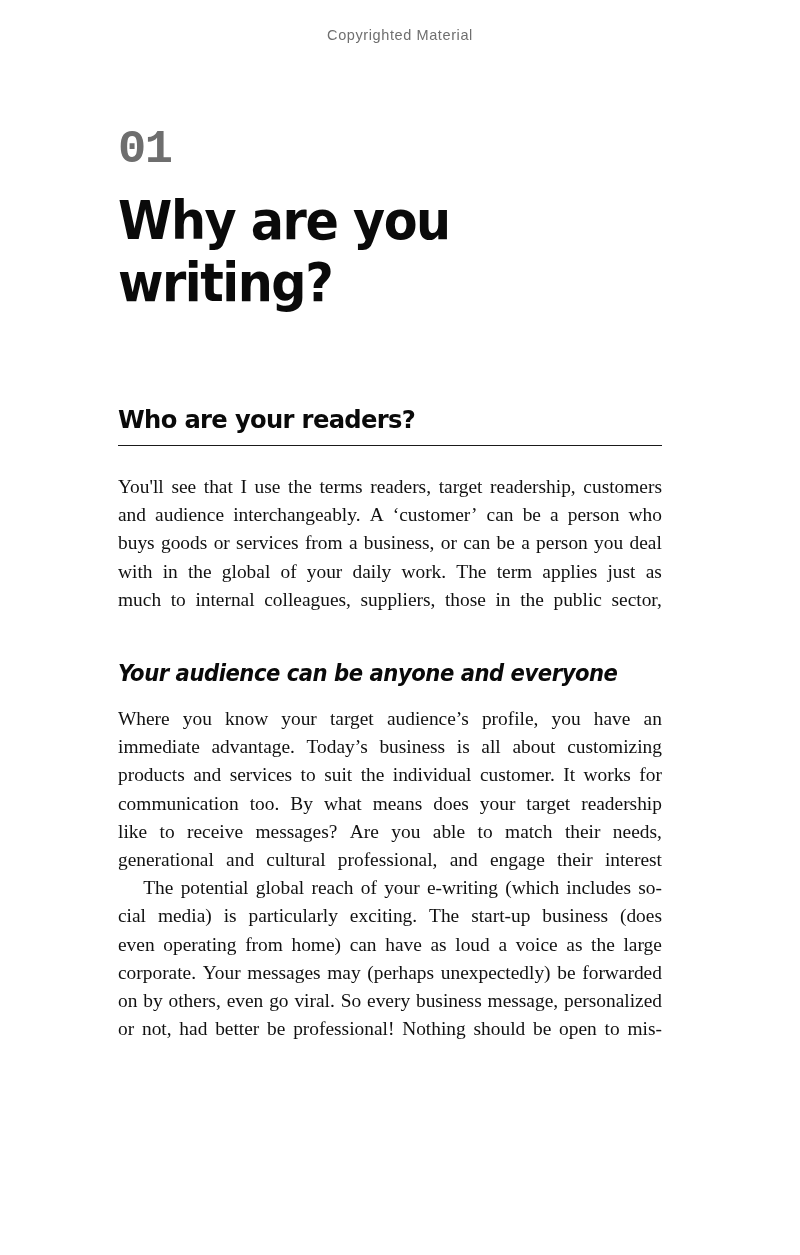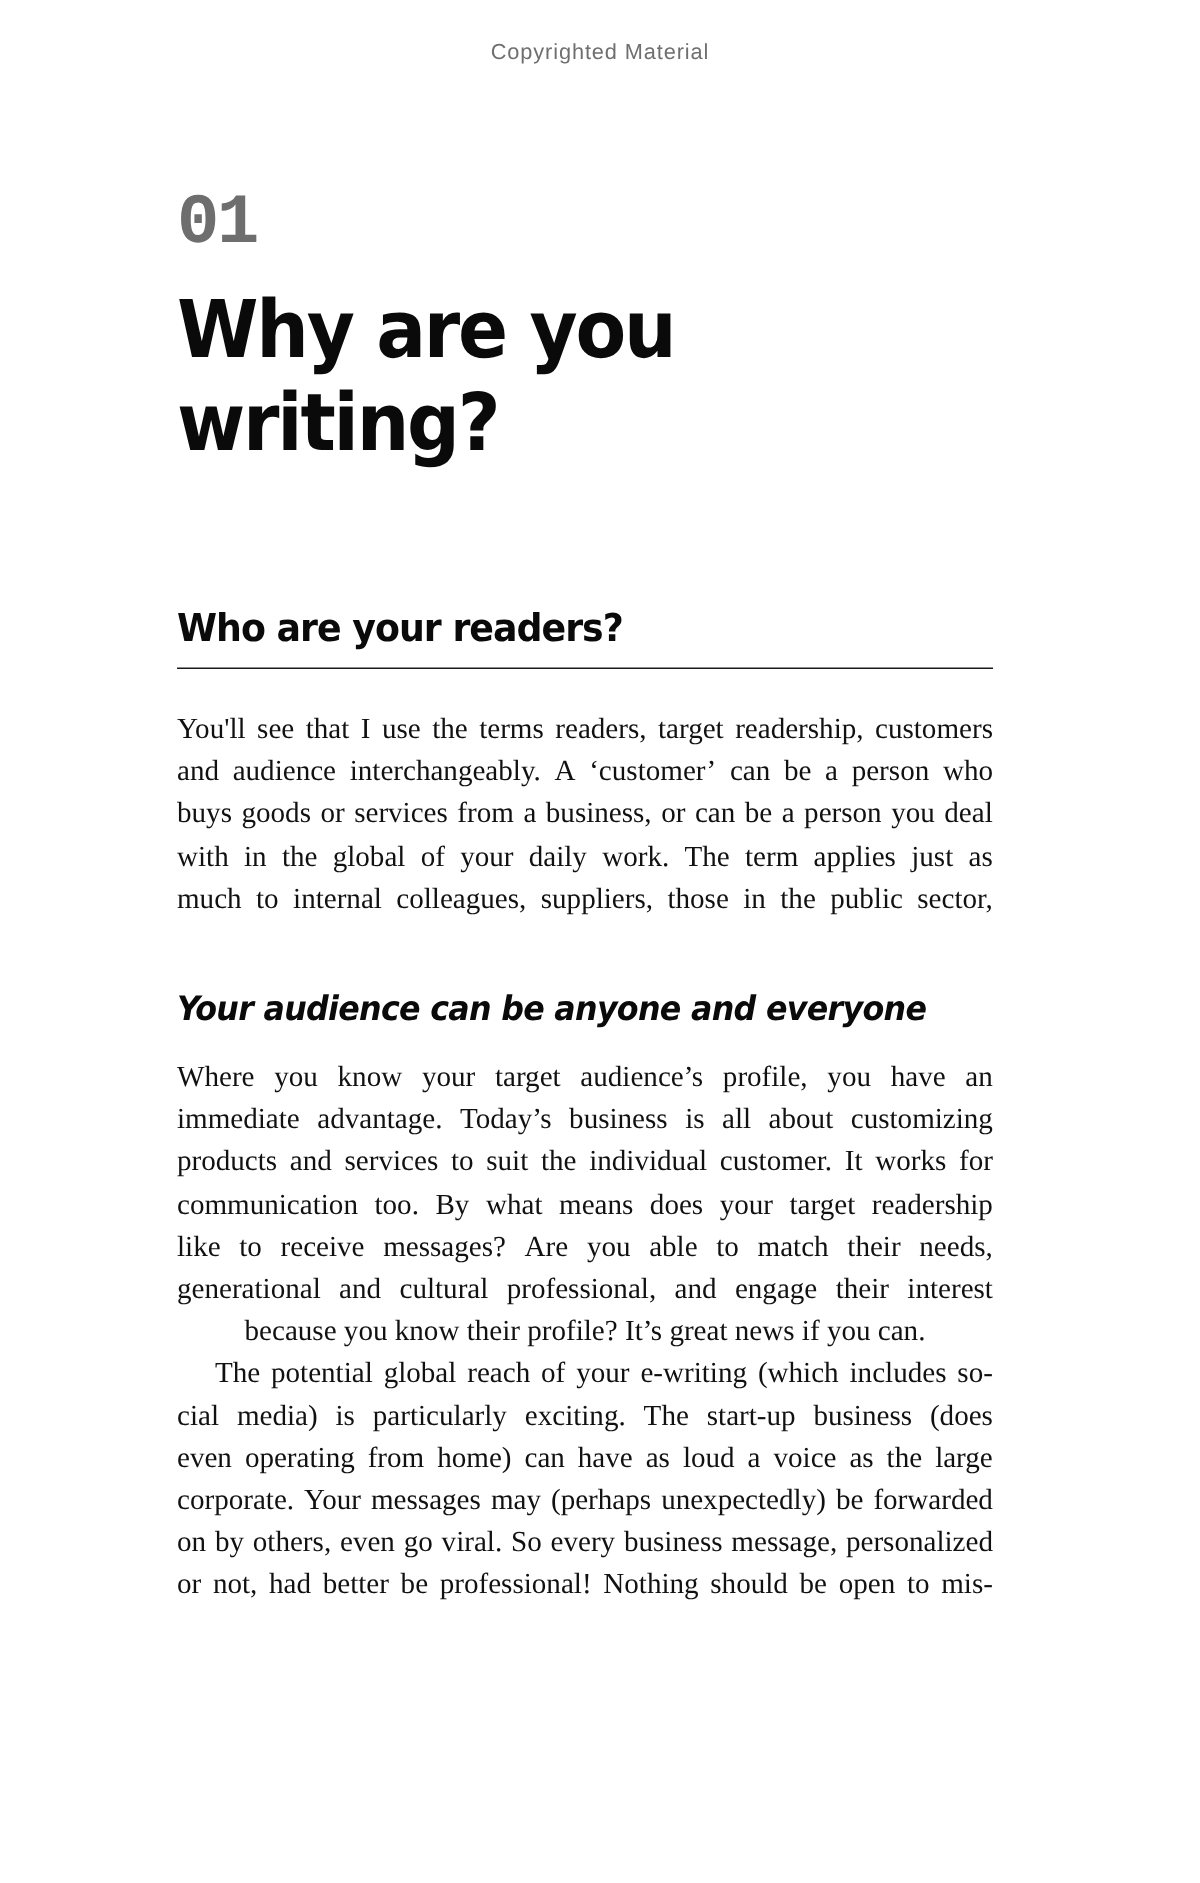--- a/index.html
+++ b/index.html
@@ -162,21 +162,20 @@
     <div>
       <h3 class="subsection-heading">Your audience can be anyone and everyone</h3>
       <div class="gap-after-sub"></div>
       <div class="body-paragraph" id="p-1-0">
           <div class="ln"><span>Where</span><span>you</span><span>know</span><span>your</span><span>target</span><span>audience’s</span><span>profile,</span><span>you</span><span>have</span><span>an</span></div>
           <div class="ln"><span>immediate</span><span>advantage.</span><span>Today’s</span><span>business</span><span>is</span><span>all</span><span>about</span><span>customizing</span></div>
           <div class="ln"><span>products</span><span>and</span><span>services</span><span>to</span><span>suit</span><span>the</span><span>individual</span><span>customer.</span><span>It</span><span>works</span><span>for</span></div>
           <div class="ln"><span>communication</span><span>too.</span><span>By</span><span>what</span><span>means</span><span>does</span><span>your</span><span>target</span><span>readership</span></div>
           <div class="ln"><span>like</span><span>to</span><span>receive</span><span>messages?</span><span>Are</span><span>you</span><span>able</span><span>to</span><span>match</span><span>their</span><span>needs,</span></div>
           <div class="ln"><span>generational</span><span>and</span><span>cultural</span><span>professional,</span><span>and</span><span>engage</span><span>their</span><span>interest</span></div>
-          <div class="ln last">because you know their profile? It’s great news if you can.</div>
         </div>
       <div class="body-paragraph" id="p-1-1">
           <div class="ln indent"><span>The</span><span>potential</span><span>global</span><span>reach</span><span>of</span><span>your</span><span>e-writing</span><span>(which</span><span>includes</span><span>so-</span></div>
           <div class="ln"><span>cial</span><span>media)</span><span>is</span><span>particularly</span><span>exciting.</span><span>The</span><span>start-up</span><span>business</span><span>(does</span></div>
           <div class="ln"><span>even</span><span>operating</span><span>from</span><span>home)</span><span>can</span><span>have</span><span>as</span><span>loud</span><span>a</span><span>voice</span><span>as</span><span>the</span><span>large</span></div>
           <div class="ln"><span>corporate.</span><span>Your</span><span>messages</span><span>may</span><span>(perhaps</span><span>unexpectedly)</span><span>be</span><span>forwarded</span></div>
           <div class="ln"><span>on</span><span>by</span><span>others,</span><span>even</span><span>go</span><span>viral.</span><span>So</span><span>every</span><span>business</span><span>message,</span><span>personalized</span></div>
           <div class="ln"><span>or</span><span>not,</span><span>had</span><span>better</span><span>be</span><span>professional!</span><span>Nothing</span><span>should</span><span>be</span><span>open</span><span>to</span><span>mis-</span></div>
         </div>
     </div>

